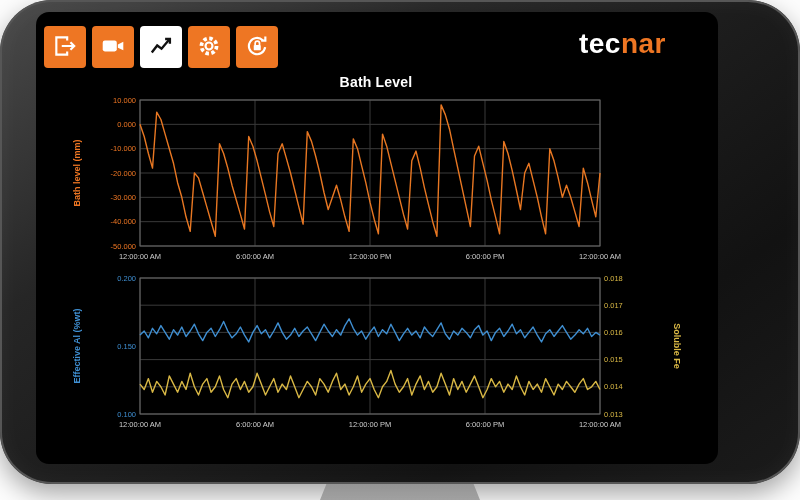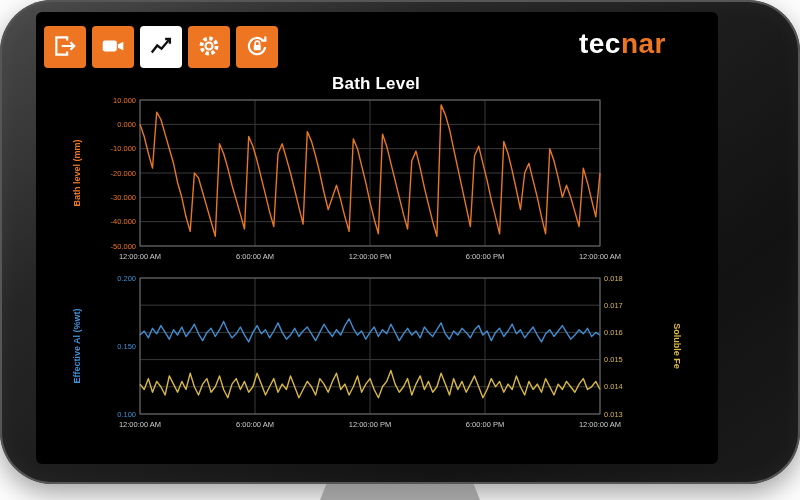--- a/index.html
+++ b/index.html
@@ -2,32 +2,32 @@
 <html><head>
 <meta charset="utf-8">
 <style>
   html,body{margin:0;padding:0;background:#ffffff;font-family:"Liberation Sans",sans-serif;}
   .stage{position:relative;width:800px;height:500px;overflow:hidden;background:#fdfdfd;}
   .stand{position:absolute;left:50%;bottom:0;transform:translateX(-50%);width:160px;height:28px;
          background:linear-gradient(#dcdcdc,#b5b5b5);clip-path:polygon(7% 0,93% 0,100% 100%,0 100%);}
   .tablet{position:absolute;left:0;top:0;width:800px;height:484px;border-radius:52px;
           background:linear-gradient(145deg,#4a4a4a 0%,#262626 30%,#121212 75%,#1b1b1b 100%);
           box-shadow:inset 0 0 0 2px #565656, inset 0 0 26px rgba(255,255,255,.05), 0 10px 26px rgba(0,0,0,.35);}
-  .screen{position:absolute;left:36px;top:12px;width:682px;height:452px;background:#000;border-radius:6px;overflow:hidden;}
+  .screen{position:absolute;left:36px;top:12px;width:682px;height:452px;background:#000;border-radius:13px;overflow:hidden;}
   .toolbar{position:absolute;left:8px;top:14px;display:flex;gap:6px;}
   .tbtn{width:42px;height:42px;border-radius:4px;background:#ee7623;border:none;padding:0;margin:0;
         display:flex;align-items:center;justify-content:center;cursor:pointer;}
   .tbtn.active{background:#ffffff;}
   .logo{position:absolute;top:18px;right:52px;font-size:28px;font-weight:800;letter-spacing:.5px;line-height:1;}
   .logo .p1{color:#ffffff;}
   .logo .p2{color:#ee7623;}
   .chart{position:absolute;left:30px;}
   #chart1{top:62px;width:620px;height:200px;}
   #chart2{top:260px;width:620px;height:192px;}
-  .chart-title{height:20px;text-align:center;color:#ffffff;font-size:17px;font-weight:bold;letter-spacing:.2px;}
+  .chart-title{height:20px;text-align:center;color:#ffffff;font-size:14px;font-weight:bold;letter-spacing:.2px;}
   .chart svg{display:block;}
   svg text{font-family:"Liberation Sans",sans-serif;}
 </style>
 </head>
 <body>
 
 <div class="stage">
   <div class="stand"></div>
   <div class="tablet">
     <div class="screen">

